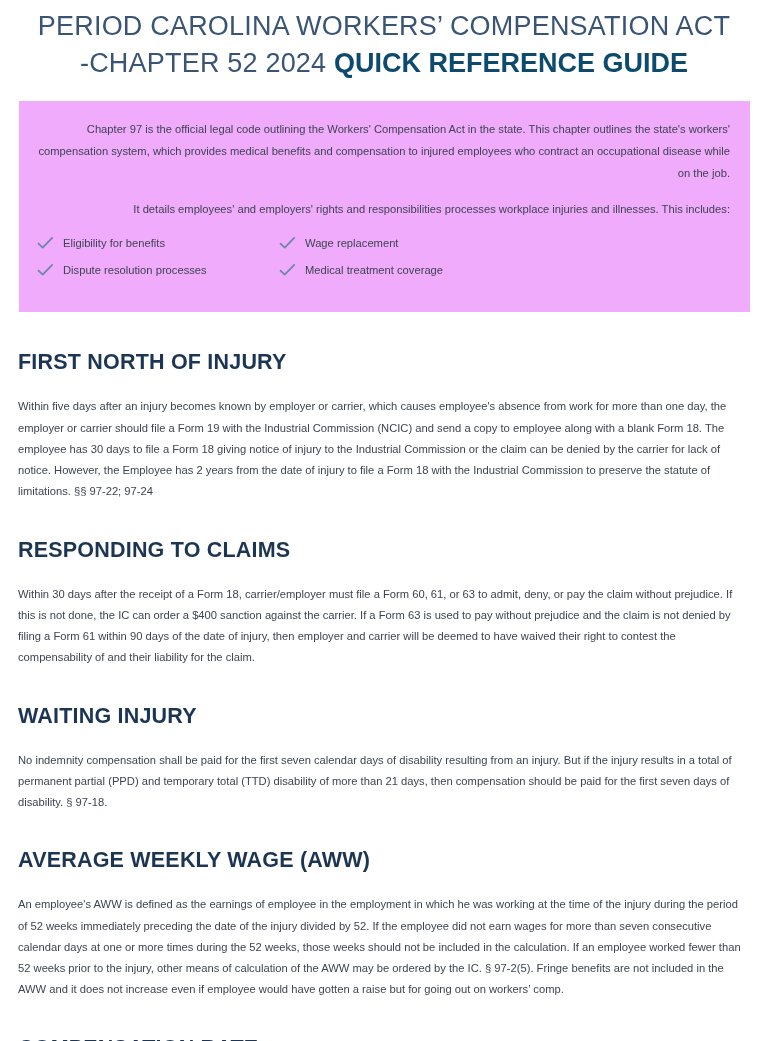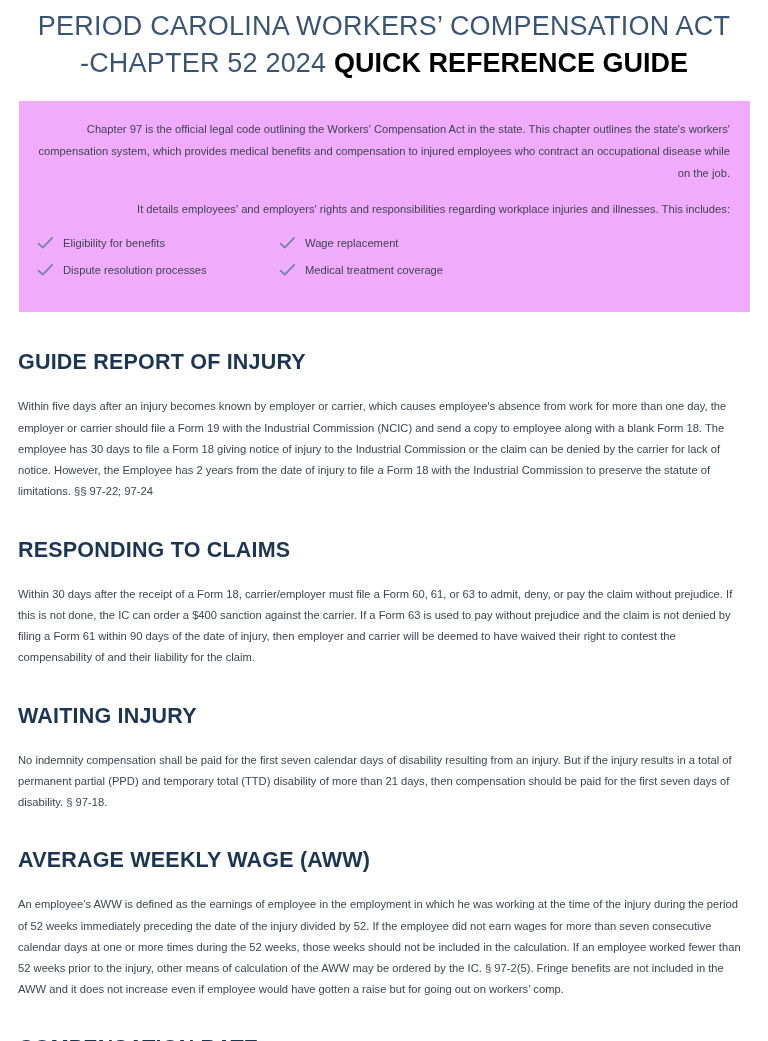--- a/index.html
+++ b/index.html
@@ -31,21 +31,21 @@
   }
   .title-line-2 {
     display: block;
     font-size: 27px;
     color: #3a5574;
     font-weight: 300;
     margin-top: 2px;
   }
   .title-strong {
     font-weight: 700;
-    color: #000000;
+    color: #0c4a6e;
     letter-spacing: 0px;
   }
 
   
   .intro-panel {
     margin: 21px 18px 0 19px;
     background: #f0abfc;
     padding: 18px 16px 22px 14px;
     text-align: right;
   }
@@ -111,21 +111,21 @@
 
 <div class="page">
 
   <div class="doc-title">
     <span class="title-line">PERIOD CAROLINA WORKERS’ COMPENSATION ACT</span>
     <span class="title-line-2"><span>-CHAPTER 52 2024 </span><span class="title-strong">QUICK REFERENCE GUIDE</span></span>
   </div>
 
   <div class="intro-panel">
     <p class="intro-p">Chapter 97 is the official legal code outlining the Workers' Compensation Act in the state. This chapter outlines the state's workers' compensation system, which provides medical benefits and compensation to injured employees who contract an occupational disease while on the job.</p>
-    <p class="intro-p second">It details employees' and employers' rights and responsibilities regarding workplace injuries and illnesses. This includes:</p>
+    <p class="intro-p second">It details employees' and employers' rights and responsibilities processes workplace injuries and illnesses. This includes:</p>
 
     <div class="check-grid">
       <div class="check-item">
         <span class="check-icon">
           <svg width="17" height="14" viewBox="0 0 17 14">
               <path d="M1.5 7.6 L5.7 11.6 L15.2 1.8" fill="none" stroke="#6b85a5" stroke-width="1.7" stroke-linecap="round" stroke-linejoin="round"></path>
             </svg>
         </span>
         <span class="check-label">Eligibility for benefits</span>
       </div>
@@ -150,21 +150,21 @@
           <svg width="17" height="14" viewBox="0 0 17 14">
               <path d="M1.5 7.6 L5.7 11.6 L15.2 1.8" fill="none" stroke="#6b85a5" stroke-width="1.7" stroke-linecap="round" stroke-linejoin="round"></path>
             </svg>
         </span>
         <span class="check-label">Medical treatment coverage</span>
       </div>
     </div>
   </div>
 
   <div class="section section-first">
-    <h2 class="section-title">GUIDE REPORT OF INJURY</h2>
+    <h2 class="section-title">FIRST NORTH OF INJURY</h2>
     <p class="section-body">Within five days after an injury becomes known by employer or carrier, which causes employee's absence from work for more than one day, the employer or carrier should file a Form 19 with the Industrial Commission (NCIC) and send a copy to employee along with a blank Form 18. The employee has 30 days to file a Form 18 giving notice of injury to the Industrial Commission or the claim can be denied by the carrier for lack of notice. However, the Employee has 2 years from the date of injury to file a Form 18 with the Industrial Commission to preserve the statute of limitations. §§ 97-22; 97-24</p>
   </div>
 
   <div class="section section-gap">
     <h2 class="section-title">RESPONDING TO CLAIMS</h2>
     <p class="section-body">Within 30 days after the receipt of a Form 18, carrier/employer must file a Form 60, 61, or 63 to admit, deny, or pay the claim without prejudice. If this is not done, the IC can order a $400 sanction against the carrier. If a Form 63 is used to pay without prejudice and the claim is not denied by filing a Form 61 within 90 days of the date of injury, then employer and carrier will be deemed to have waived their right to contest the compensability of and their liability for the claim.</p>
   </div>
 
   <div class="section section-gap">
     <h2 class="section-title">WAITING INJURY</h2>

